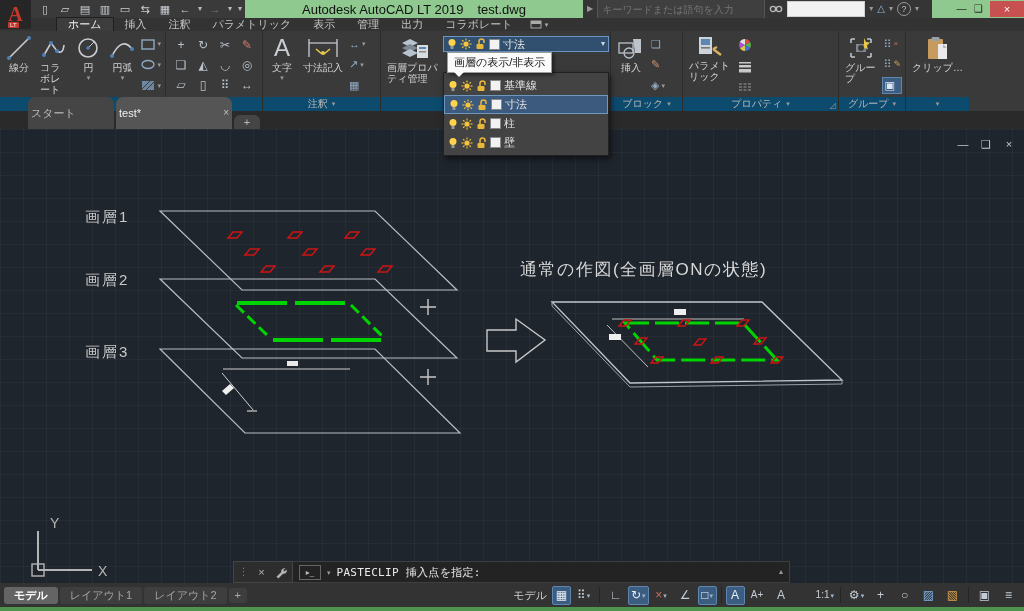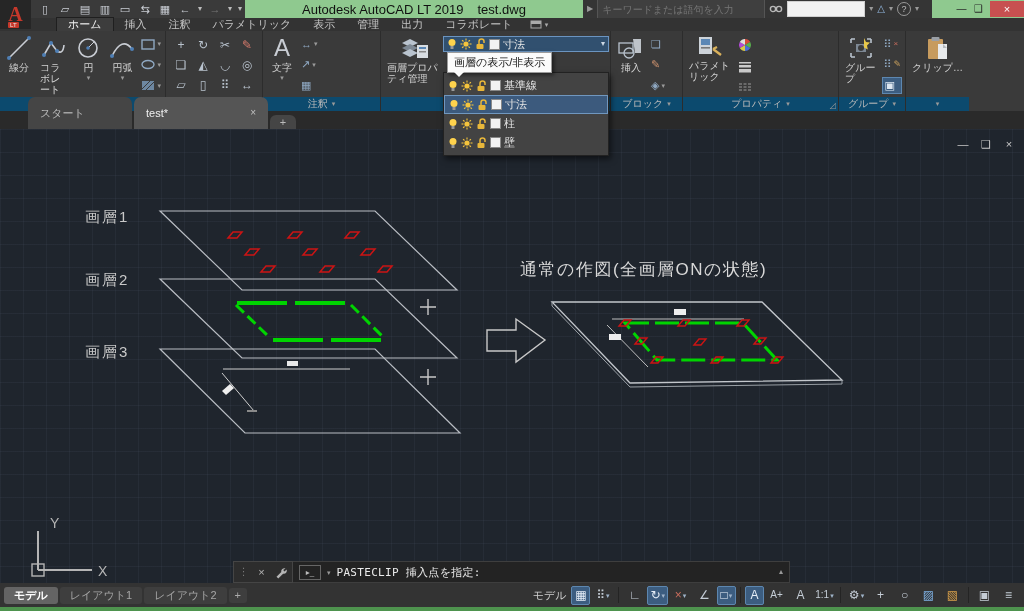--- a/index.html
+++ b/index.html
@@ -70,21 +70,21 @@
               box-shadow:2px 3px 6px rgba(0,0,0,.55);z-index:29;padding-top:3px;box-sizing:border-box;}
   .lrow{height:19px;display:flex;align-items:center;gap:3px;padding:0 4px;font-size:11px;color:#e4e4e4;}
   .lrow.hl{background:#3c5a7d;border:1px solid #7097bf;box-sizing:border-box;}
   #layer-tip{left:447px;top:52px;z-index:40;background:#fbfbfb;border:1px solid #9b9b9b;color:#111;
              font-size:11px;padding:2px 6px;box-shadow:2px 2px 4px rgba(0,0,0,.5);}
   #layer-tip:after{content:"";position:absolute;left:6px;bottom:-5px;width:0;height:0;
                    border-left:5px solid transparent;border-right:5px solid transparent;border-top:5px solid #fbfbfb;}
 
   
   #filetabs{left:0;top:111px;width:1024px;height:18px;background:#2a2a2a;display:flex;align-items:flex-end;padding-left:28px;box-sizing:border-box;gap:2px;}
-  .ftab{height:32px;display:flex;align-items:center;gap:18px;padding:0 12px;font-size:11px;
+  .ftab{height:32px;display:flex;align-items:center;gap:18px;padding:0 3px;font-size:11px;
         border-radius:7px 7px 0 0;}
   #ftab-start{background:#454545;color:#bdbdbd;width:80px;}
   #ftab-doc{background:#555555;color:#f0f0f0;width:110px;justify-content:space-between;}
   #ftab-doc .x{color:#c0c0c0;font-size:10px;}
   #ftab-plus{height:14px;width:26px;background:#454545;border-radius:6px 6px 0 0;
              display:flex;align-items:center;justify-content:center;color:#bbb;font-size:11px;}
 
   
   #canvas{left:0;top:129px;width:1024px;height:454px;background:#1f252d;
           background-image:linear-gradient(rgba(130,150,175,.07) 1px,transparent 1px),
@@ -279,20 +279,29 @@
     </div>
 
     <div class="panel" style="width:118px;">
       <div class="pbody">
         <div class="bigbtn">
           <svg width="26" height="26">
             <text x="13" y="21" text-anchor="middle" font-size="24" fill="#c9cdd4">A</text>
             </svg>
           <span class="cap">文字</span>
           <span class="gly c">▾</span>
+        </div>
+        <div class="bigbtn">
+          <svg width="34" height="26">
+            <path d="M3 4 V22 M31 4 V22" stroke="#c9cdd4" stroke-width="1.3"></path>
+            <path d="M3 8 H31" stroke="#c9cdd4" stroke-width="1.2"></path>
+            <path d="M10 14 l6 5 M24 14 l-6 5" stroke="#e8c84a" stroke-width="1.6"></path>
+            <circle cx="17" cy="18" r="2" fill="#e8c84a"></circle>
+            </svg>
+          <span class="cap">寸法記入</span>
         </div>
         <div class="smallcol">
           <span class="sbtn">
             <span class="gly" style="color:#8fa8c2;">↔</span>
             <span class="c">▾</span>
           </span>
           <span class="sbtn">
             <span class="gly" style="color:#8fa8c2;">↗</span>
             <span class="c">▾</span>
           </span>
@@ -738,21 +747,21 @@
       <span class="gly stbtn on">
           <span class="gly">A</span>
         </span>
       <span class="gly stbtn">
           <span class="gly" style="font-size:10px;">A+</span>
         </span>
       <span class="gly stbtn">
           <span class="gly">A</span>
         </span>
       <span class="gly stbtn">
-          <span class="gly" style="font-size:10px;">1:1</span>
+          <span class="gly" style="font-size:10px;margin-left:20px;">1:1</span>
           <span class="c gly">▾</span>
         </span>
       <span class="stsep"></span>
       <span class="gly stbtn">
           <span class="gly">⚙</span>
           <span class="c gly">▾</span>
         </span>
       <span class="gly stbtn">
           <span class="gly">+</span>
         </span>

